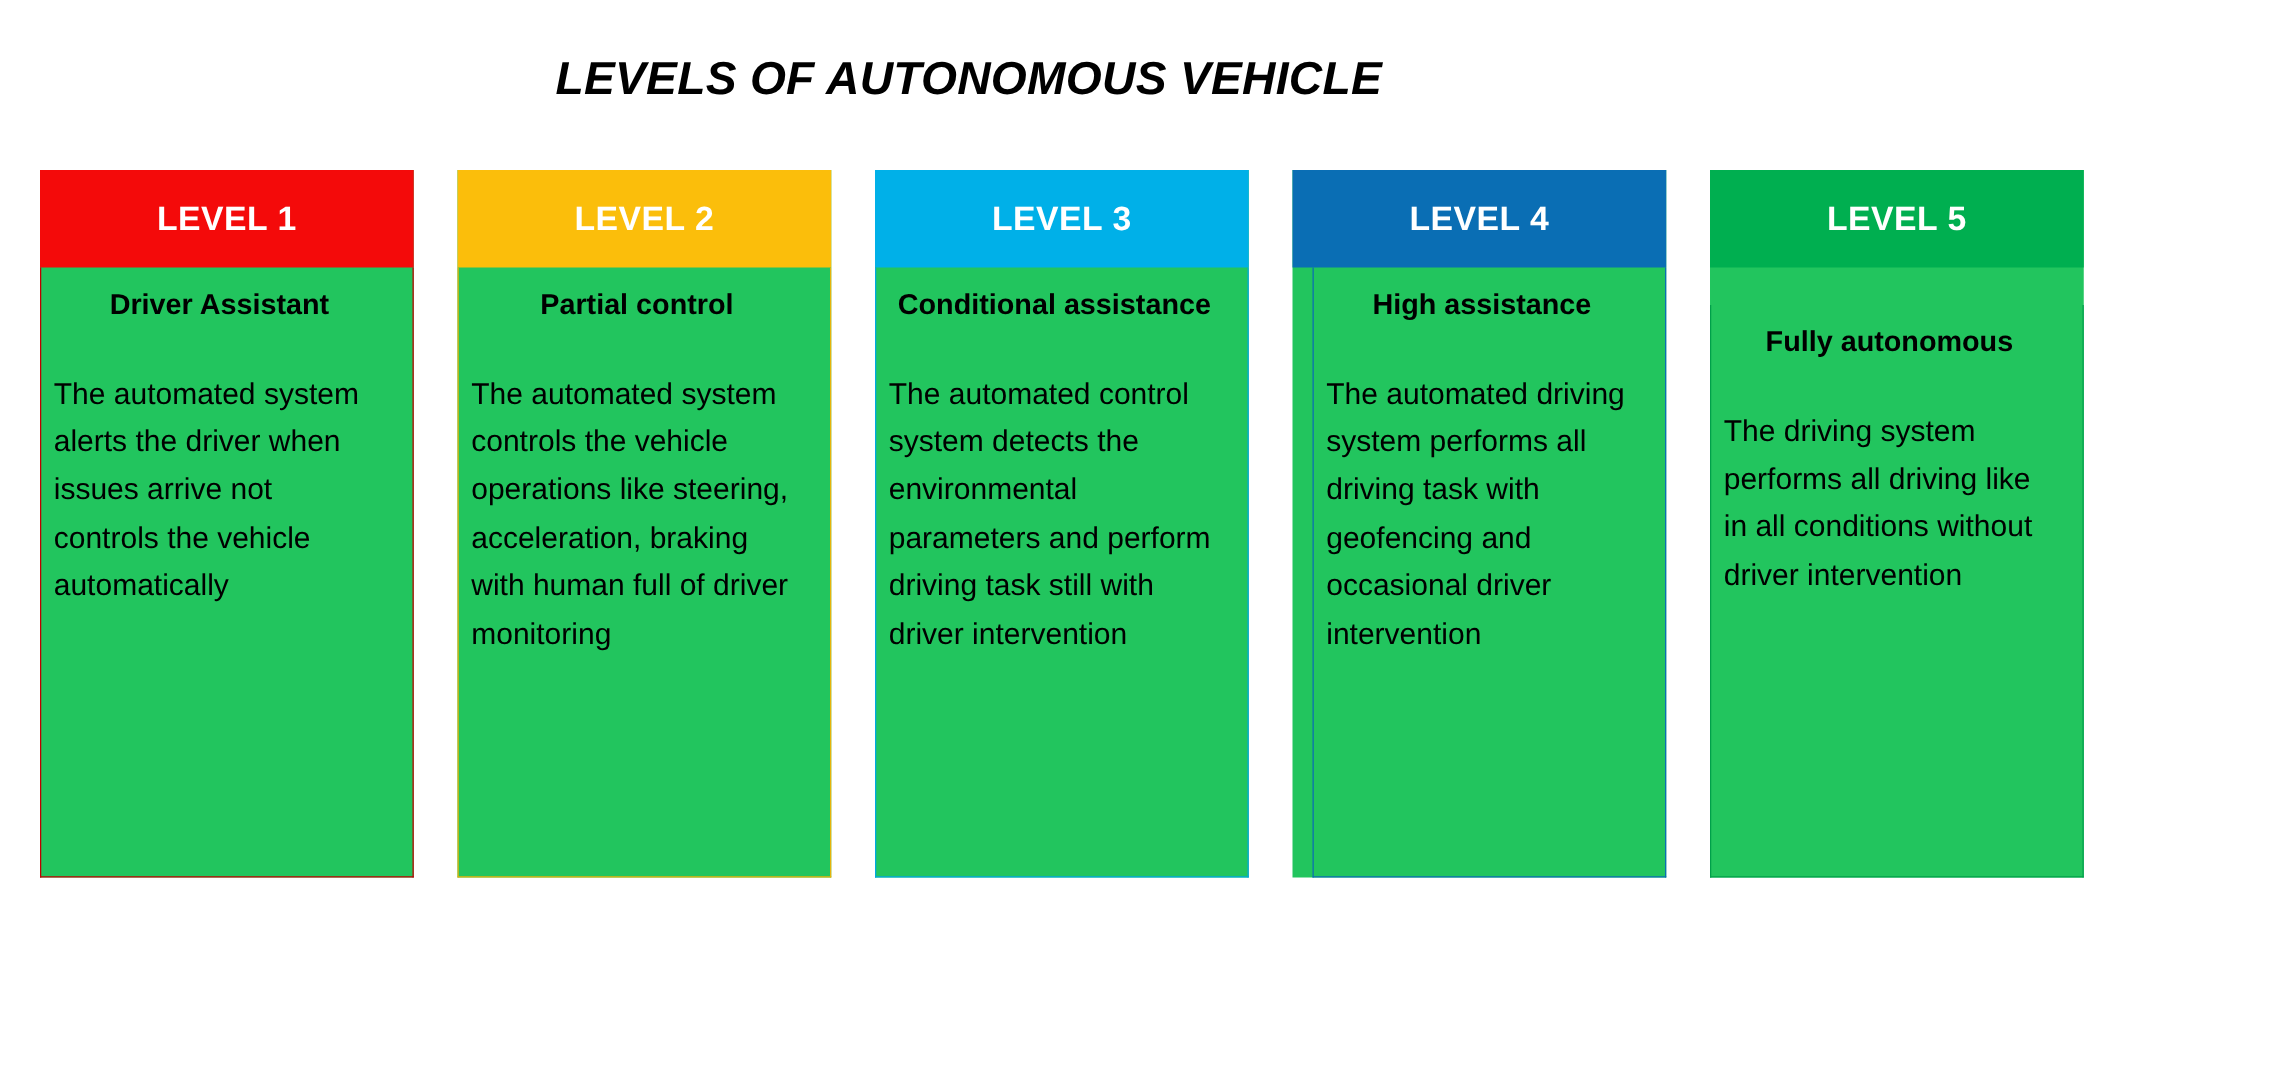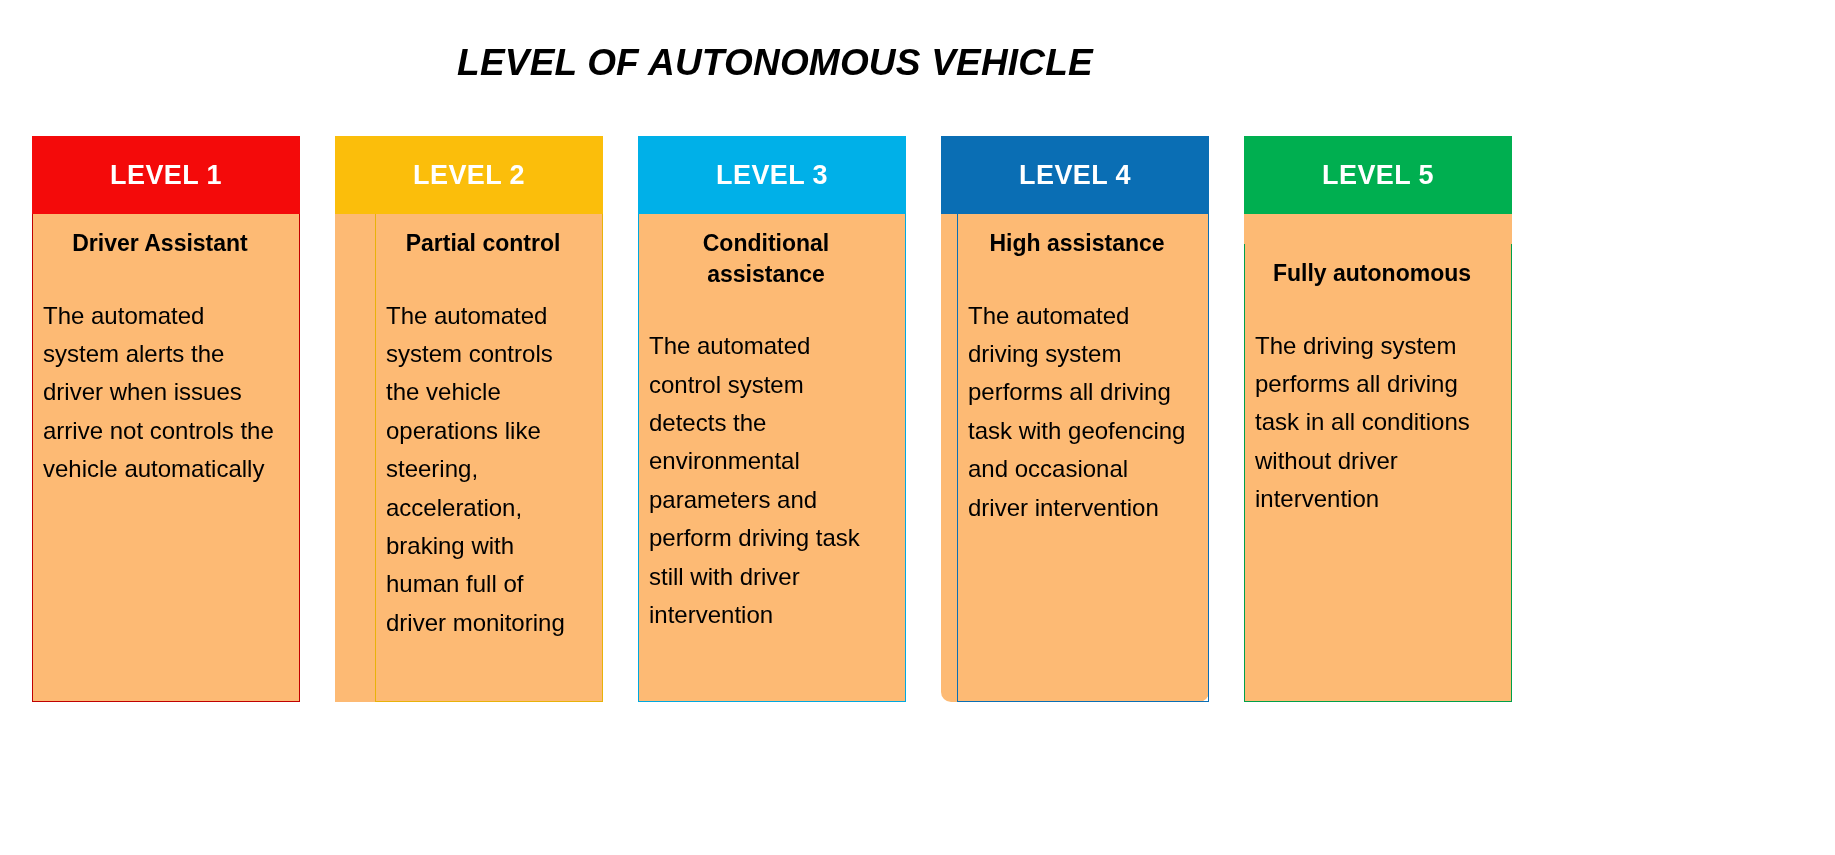--- a/index.html
+++ b/index.html
@@ -33,23 +33,23 @@
     position: absolute;
     top: 136px;
     left: 32px;
     display: flex;
     flex-direction: row;
     gap: 35px;
     align-items: flex-start;
   }
 
   .card {
-    width: 268px;
+    width: 299px;
     box-sizing: border-box;
-    background: #fdba74;
+    background: #22c55e;
     display: flex;
     flex-direction: column;
   }
 
   .card-header {
     height: 78px;
     display: flex;
     align-items: center;
     justify-content: center;
     color: #ffffff;
@@ -85,61 +85,61 @@
     font-weight: normal;
     color: #000000;
     text-align: left;
     line-height: 1.6;
     margin: 38px 0 0 0;
   }
 </style>
 </head>
 <body>
 
-<div id="page-title">LEVEL OF AUTONOMOUS VEHICLE</div>
+<div id="page-title">LEVELS OF AUTONOMOUS VEHICLE</div>
 
 <div id="cards">
     <div class="card" style="height: 566px;">
       <div class="card-header" style="background: rgb(244, 10, 10);">
         <span>LEVEL 1</span>
       </div>
       <div class="card-body" style="border-color: rgb(192, 0, 0);">
         <div class="card-subtitle">Driver Assistant</div>
         <div class="card-text">The automated system alerts the driver when issues arrive not controls the vehicle automatically</div>
       </div>
     </div>
     <div class="card" style="height: 566px;">
       <div class="card-header" style="background: rgb(251, 190, 11);">
         <span>LEVEL 2</span>
       </div>
-      <div class="card-body" style="border-color: rgb(232, 178, 10); margin-left: 40px;">
+      <div class="card-body" style="border-color: rgb(232, 178, 10);">
         <div class="card-subtitle">Partial control</div>
         <div class="card-text">The automated system controls the vehicle operations like steering, acceleration, braking with human full of driver monitoring</div>
       </div>
     </div>
     <div class="card" style="height: 566px;">
       <div class="card-header" style="background: rgb(0, 176, 232);">
         <span>LEVEL 3</span>
       </div>
       <div class="card-body" style="border-color: rgb(0, 168, 224);">
         <div class="card-subtitle">Conditional assistance</div>
         <div class="card-text">The automated control system detects the environmental parameters and perform driving task still with driver intervention</div>
       </div>
     </div>
-    <div class="card" style="height: 566px; border-radius: 10px;">
+    <div class="card" style="height: 566px;">
       <div class="card-header" style="background: rgb(10, 110, 180);">
         <span>LEVEL 4</span>
       </div>
       <div class="card-body" style="border-color: rgb(10, 110, 180); margin-left: 16px;">
         <div class="card-subtitle">High assistance</div>
         <div class="card-text">The automated driving system performs all driving task with geofencing and occasional driver intervention</div>
       </div>
     </div>
     <div class="card" style="height: 566px; gap: 30px;">
       <div class="card-header" style="background: rgb(0, 175, 80);">
         <span>LEVEL 5</span>
       </div>
       <div class="card-body" style="border-color: rgb(0, 160, 74);">
         <div class="card-subtitle">Fully autonomous</div>
-        <div class="card-text">The driving system performs all driving task in all conditions without driver intervention</div>
+        <div class="card-text">The driving system performs all driving like in all conditions without driver intervention</div>
       </div>
     </div>
   </div>
 
 </body></html>

